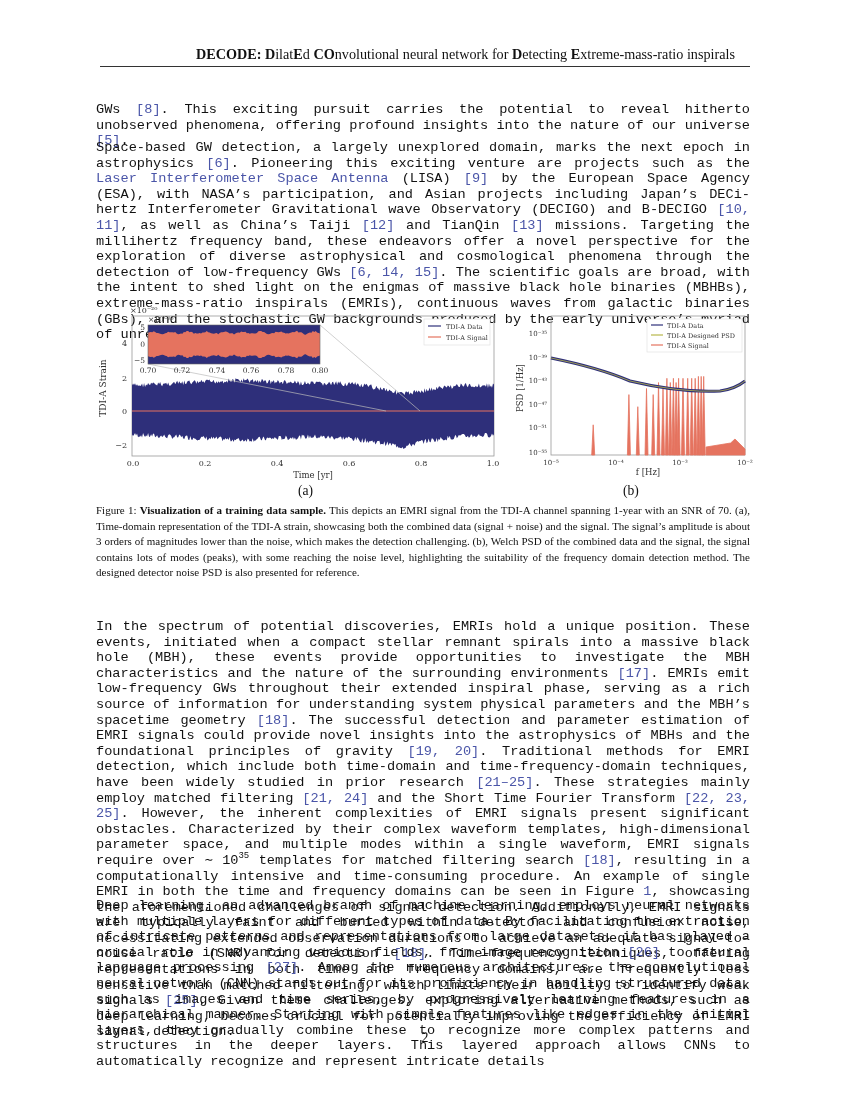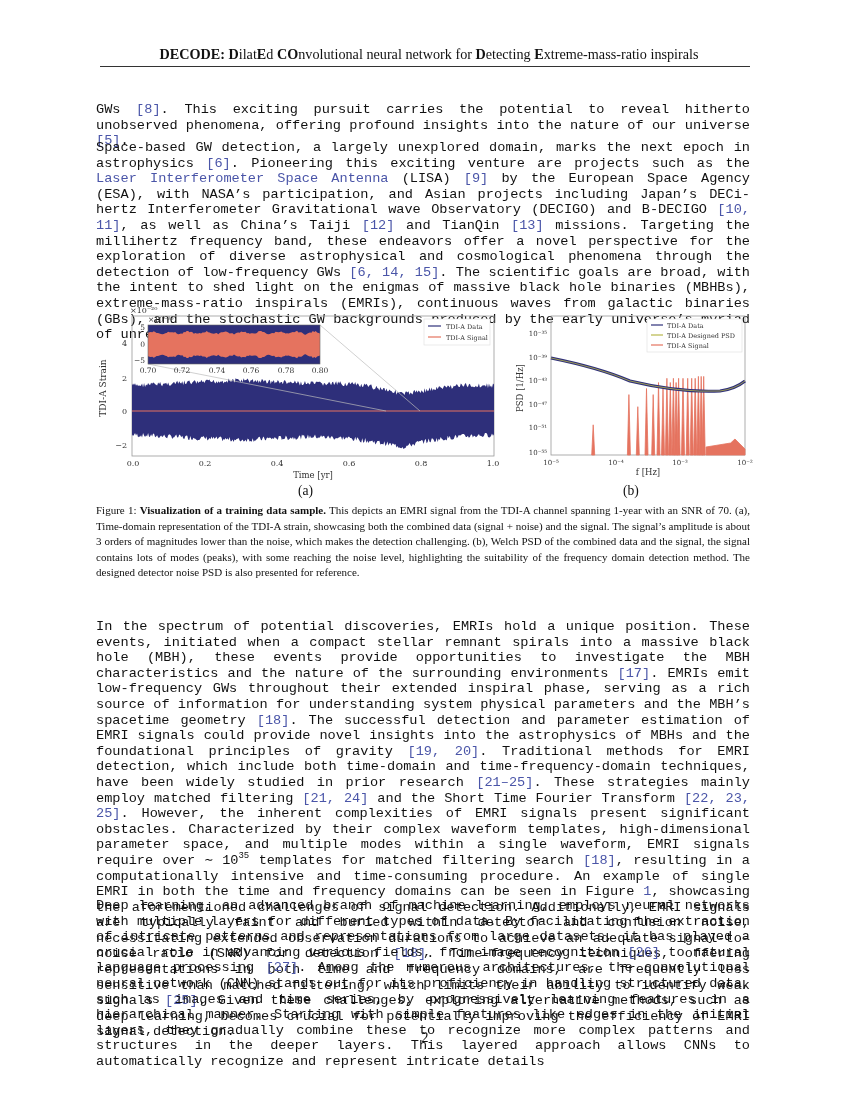--- a/index.html
+++ b/index.html
@@ -1,18 +1,18 @@
 <!DOCTYPE html>
 <html><head>
 <meta charset="utf-8">
 <style>
   html, body { margin: 0; padding: 0; background: #fff; }
   body { width: 850px; height: 1100px; position: relative; overflow: hidden;
          font-family: "Liberation Serif", "DejaVu Serif", serif; color: #111; }
-  .header { position: absolute; left: 104px; top: 46px; width: 650px; text-align: center;
+  .header { position: absolute; left: 85px; top: 46px; width: 650px; text-align: right;
             font-size: 14.2px; }
   .header b { font-weight: bold; }
   .header-rule { position: absolute; left: 100px; top: 66px; width: 650px; height: 1px; background: #333; }
   .para { position: absolute; left: 96px; width: 654px; font-size: 13.6px; line-height: 15.6px;
           text-align: justify; font-family: Liberation Mono, monospace; }
   .para .cite { color: #4a55a8; }
   .para sup { font-size: 9px; line-height: 0; }
   .p1 { top: 102px; }
   .p2 { top: 140px; }
   .caption { position: absolute; left: 96px; top: 503px; width: 654px; font-size: 11px;

